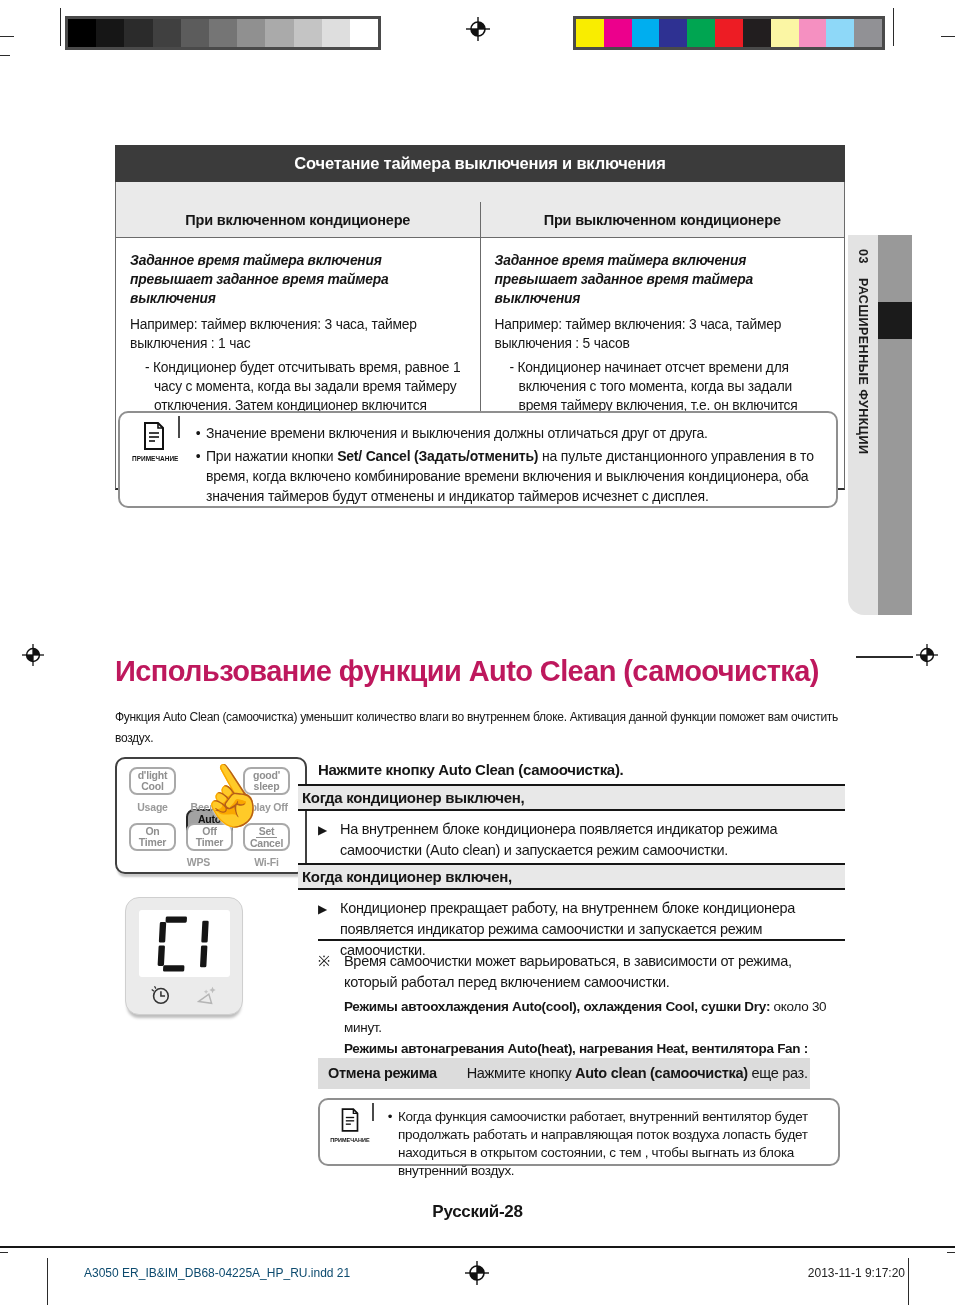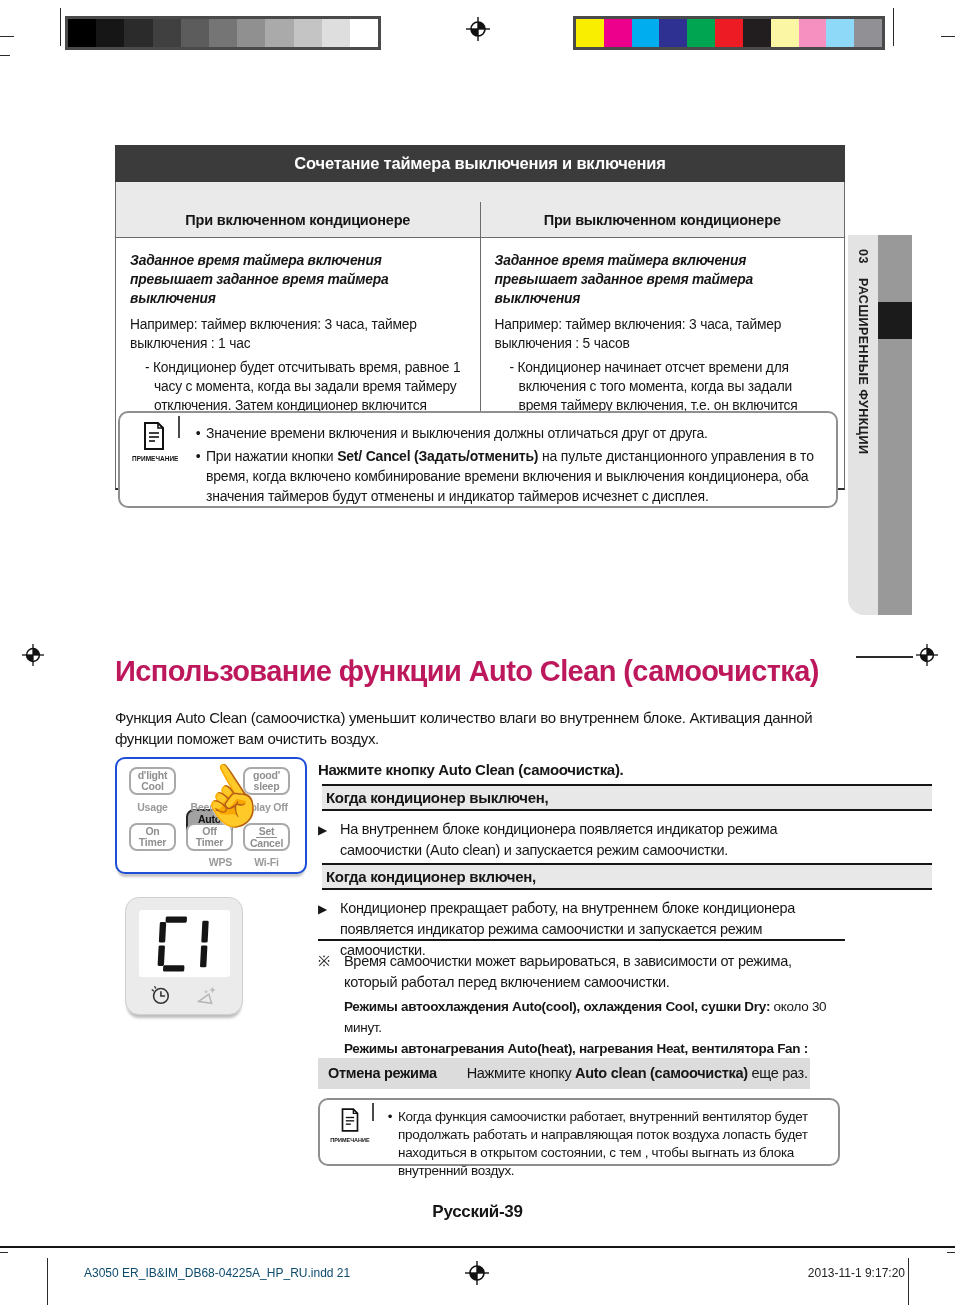--- a/index.html
+++ b/index.html
@@ -39,40 +39,40 @@
   
   .sidetab { position:absolute; left:848px; top:235px; width:30px; height:380px; background:#e3e3e3; border-radius:0 0 0 16px; }
   .sidetab-text { writing-mode:vertical-rl; font-size:12.5px; font-weight:bold; color:#1d1d1d; padding-top:14px; padding-left:8px; letter-spacing:0.5px; white-space:nowrap; }
   .sidetab-text .chapter { margin-inline-end:14px; }
   .sidebar-strip { position:absolute; left:878px; top:235px; width:34px; height:380px; background:#999; }
   .sidebar-strip-black { position:absolute; left:878px; top:302px; width:34px; height:37px; background:#1b1b1b; }
 
   
   .h1 { position:absolute; left:115px; top:655px; font-size:29px; font-weight:bold; letter-spacing:-0.6px; color:#be185d; }
   .heading-rule { position:absolute; left:856px; top:656px; width:57px; height:2px; background:#2b2b2b; }
-  .intro { position:absolute; left:115px; top:707px; width:742px; font-size:15px; line-height:21px; letter-spacing:-0.3px; }
-
-  
-  .remote { position:absolute; left:115px; top:757px; width:192px; height:117px; background:#fff; border:2px solid #1d4ed8; border-radius:10px; box-shadow:0 5px 2px -2px #c9c9c9; }
+  .intro { position:absolute; left:115px; top:707px; width:742px; font-size:12px; line-height:21px; letter-spacing:-0.3px; }
+
+  
+  .remote { position:absolute; left:115px; top:757px; width:192px; height:117px; background:#fff; border:2px solid #404040; border-radius:10px; box-shadow:0 5px 2px -2px #c9c9c9; }
   .rbtn { position:absolute; width:47px; height:28px; border:2px solid #a9a9a9; border-radius:8px; background:#fff; color:#8f8f8f; font-size:10.5px; line-height:11px; font-weight:bold; display:flex; flex-direction:column; align-items:center; justify-content:center; text-align:center; letter-spacing:-0.2px; }
   .rbtn.active { background:#a2a2a2; border-color:#262626; color:#111;margin-top:44px; }
   .sublabel { position:absolute; font-size:10.5px; color:#9a9a9a; font-weight:bold; text-align:center; letter-spacing:-0.2px; }
   .set-top { border-bottom:1px solid #8f8f8f; padding:0 3px; }
   .hand { position:absolute; left:76px; top:4px; font-size:58px; color:#3d3d3d; transform:rotate(-32deg); z-index:5; text-shadow:0 0 2px #fff; }
 
   
   .disp { position:absolute; left:125px; top:897px; width:118px; height:118px; background:#ebebeb; border:1px solid #cfcfcf; border-radius:14px; box-shadow:0 5px 3px -2px #bdbdbd; }
   .disp-screen { position:absolute; left:13px; top:12px; width:91px; height:67px; background:#fff; border-radius:3px; display:flex; align-items:center; justify-content:center; }
   .disp-icons { position:absolute; left:0; top:86px; width:100%; display:flex; justify-content:space-evenly; }
   .sr-only { position:absolute; width:1px; height:1px; overflow:hidden; clip:rect(0 0 0 0); }
 
   
   .rcol { font-size:14.5px; line-height:21px; letter-spacing:-0.3px; }
   .press-line { position:absolute; left:318px; top:759px; width:527px; font-weight:bold; font-size:15px; letter-spacing:-0.3px; }
-  .statebar { position:absolute; left:322px; top:784px; width:610px; height:27px; background:#e8e8e8; border-top:2px solid #161616; border-bottom:2px solid #161616; font-weight:bold; font-size:15px; line-height:23px; padding-left:4px; letter-spacing:-0.3px; }
+  .statebar { position:absolute; left:298px; top:784px; width:547px; height:27px; background:#e8e8e8; border-top:2px solid #161616; border-bottom:2px solid #161616; font-weight:bold; font-size:15px; line-height:23px; padding-left:4px; letter-spacing:-0.3px; }
   .statebar.b2 { top:863px; }
   .tri-li { position:absolute; left:318px; width:527px; display:flex; }
   .tri-li .tri { width:22px; flex:0 0 22px; font-size:12px; padding-top:1px; }
   .tri-li .txt { flex:1; }
   .rule-after { position:absolute; left:318px; top:939px; width:527px; height:2px; background:#161616; }
   .refnote { position:absolute; left:318px; top:951px; width:527px; display:flex; }
   .refnote .mark { width:26px; flex:0 0 26px; }
   .modes { position:absolute; left:344px; top:996px; width:501px; font-size:13.5px; line-height:21px; letter-spacing:-0.3px; }
   .cancelbar { position:absolute; left:318px; top:1058px; width:492px; height:31px; background:#dcdcdc; line-height:31px; font-size:14.5px; padding-left:10px; letter-spacing:-0.3px; white-space:nowrap; }
   .cancelbar .lbl { font-weight:bold; margin-right:30px; }
@@ -227,21 +227,21 @@
         <span>Timer</span>
     </div>
     <div class="rbtn" style="left:69px;top:64px;">
       <span>Off</span>
         <span>Timer</span>
     </div>
     <div class="rbtn" style="left:126px;top:64px;">
       <span class="set-top">Set</span>
         <span>Cancel</span>
     </div>
-    <div class="sublabel" style="left:80px;top:97px;width:47px;">WPS</div>
+    <div class="sublabel" style="left:58px;top:97px;width:47px;">WPS</div>
     <div class="sublabel" style="left:126px;top:97px;width:47px;">Wi-Fi</div>
     <div class="hand">☝</div>
   </div>
 
   <div class="disp">
     <div class="disp-screen" aria-label="C1">
       <span class="sr-only">C1</span>
       <svg viewBox="0 0 78 82" width="66" height="58">
         <g transform="skewX(-3)" fill="#151515">
           <rect x="12" y="2" width="30" height="9" rx="2"></rect>
@@ -316,21 +316,21 @@
     </div>
     <div class="note-tick" style="left:52px;top:3px;height:18px;"></div>
     <div class="note-list note2-list" style="margin:8px 12px 8px 62px;">
       <div class="note-li">
         <span class="dot">•</span>
         <span class="txt">Когда функция самоочистки работает, внутренний вентилятор будет продолжать работать и направляющая поток воздуха лопасть будет находиться в открытом состоянии, с тем , чтобы выгнать из блока внутренний воздух.</span>
       </div>
     </div>
   </div>
 
-  <div class="footer">Русский-39</div>
+  <div class="footer">Русский-28</div>
 
   <div class="mark-line" style="left:0;top:1246px;width:955px;height:2px;background:#161616;"></div>
   <div class="mark-line" style="left:47px;top:1258px;width:1px;height:47px;"></div>
   <div class="mark-line" style="left:0;top:1252px;width:8px;height:1px;"></div>
   <div class="mark-line" style="left:908px;top:1258px;width:1px;height:47px;"></div>
   <div class="mark-line" style="left:947px;top:1252px;width:8px;height:1px;"></div>
   <div class="bfile">A3050 ER_IB&amp;IM_DB68-04225A_HP_RU.indd   21</div>
   <div class="regmark" style="left:465px;top:1261px;">
     <svg viewBox="0 0 24 24" width="24" height="24">
         <circle cx="12" cy="12" r="7" fill="none" stroke="#111" stroke-width="1.6"></circle>

